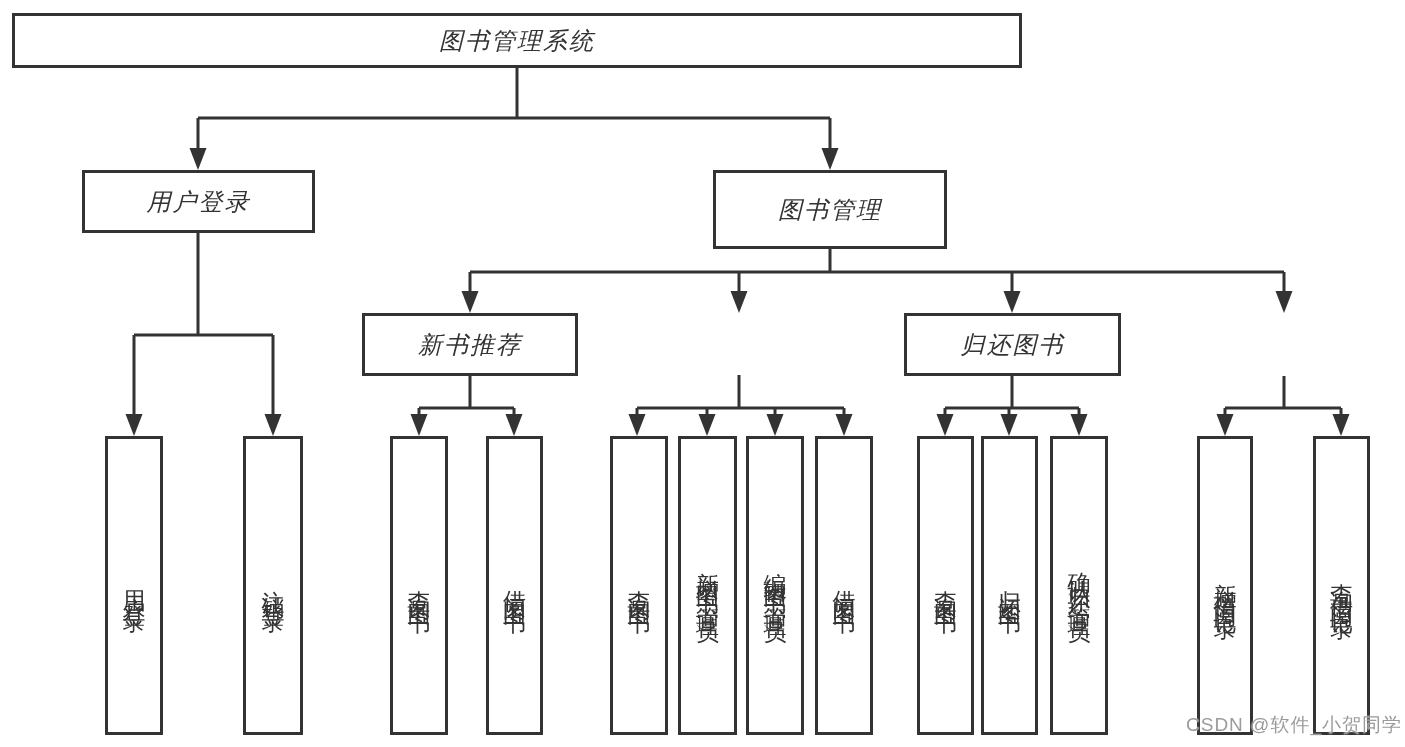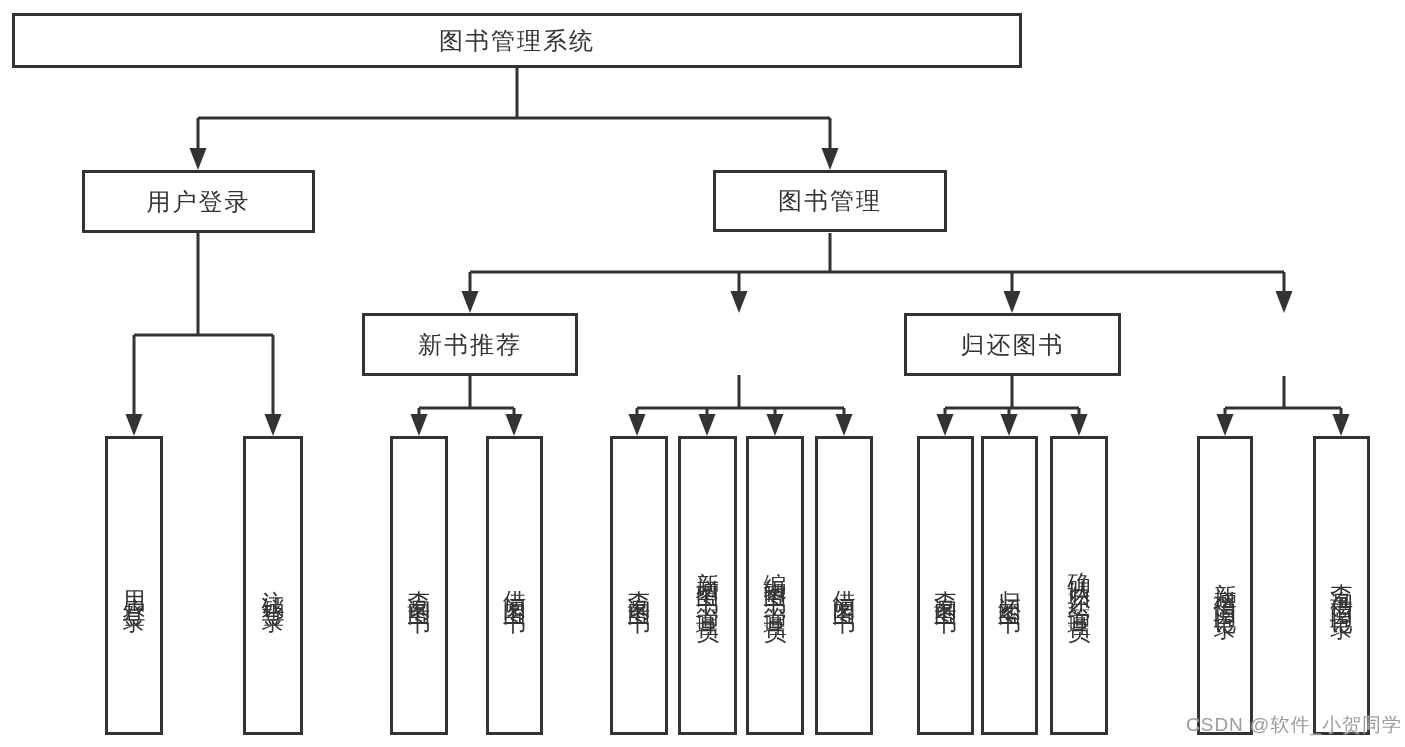--- a/index.html
+++ b/index.html
@@ -17,20 +17,21 @@
     border:3px solid #333333;
     background:#ffffff;
     color:#333333;
     display:flex;align-items:center;justify-content:center;
     z-index:2;
   }
   .hnode{
     font-size:24px;
     letter-spacing:2px;
     white-space:nowrap;
+    font-style:italic;
   }
   .vnode{
     font-size:23px;
     writing-mode:vertical-rl;
     text-orientation:mixed;
     letter-spacing:7px;
     line-height:1;
   }
   .watermark{
     position:absolute;
@@ -73,21 +74,21 @@
       <polygon points="936.5,414 953.5,414 945,436" fill="#333333"></polygon>
       <polygon points="1000.5,414 1017.5,414 1009,436" fill="#333333"></polygon>
       <polygon points="1070.5,414 1087.5,414 1079,436" fill="#333333"></polygon>
       <polygon points="1216.5,414 1233.5,414 1225,436" fill="#333333"></polygon>
       <polygon points="1332.5,414 1349.5,414 1341,436" fill="#333333"></polygon>
     </svg>
 
   <div class="node hnode" style="left:12px;top:13px;width:1010px;height:55px">图书管理系统</div>
 
   <div class="node hnode" style="left:82px;top:170px;width:233px;height:63px">用户登录</div>
-  <div class="node hnode" style="left:713px;top:170px;width:234px;height:62px">图书管理</div>
+  <div class="node hnode" style="left:713px;top:170px;width:234px;height:79px">图书管理</div>
 
   <div class="node hnode" style="left:362px;top:313px;width:216px;height:63px">新书推荐</div>
   <div class="node hnode" style="left:904px;top:313px;width:217px;height:63px">归还图书</div>
 
   <div class="node vnode" style="left:105px;top:436px;width:58px;height:299px">用户登录</div>
   <div class="node vnode" style="left:243px;top:436px;width:60px;height:299px">注销登录</div>
 
   <div class="node vnode" style="left:390px;top:436px;width:58px;height:299px">查询图书</div>
   <div class="node vnode" style="left:486px;top:436px;width:57px;height:299px">借阅图书</div>
 

